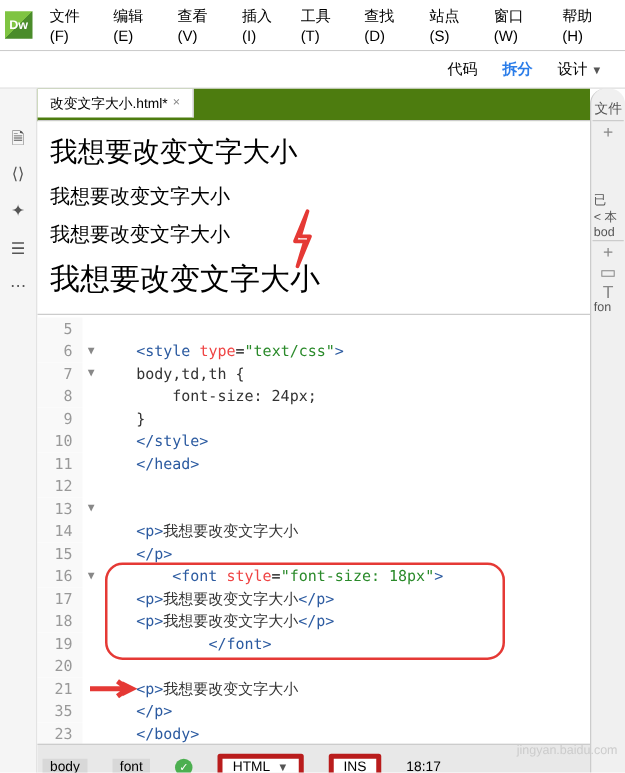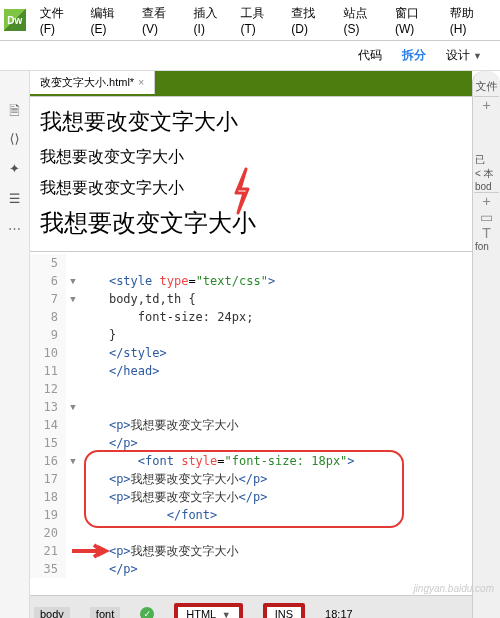--- a/index.html
+++ b/index.html
@@ -49,21 +49,21 @@
   .status-seg { background: #fff; border: 4px solid #b91c1c; padding: 1px 8px; border-radius: 2px; }
   .status-crumb { background: #d8d8d8; padding: 1px 6px; }
   .status-ok { width: 14px; height: 14px; border-radius: 50%; background: #4caf50; color: #fff; font-size: 9px; display: flex; align-items: center; justify-content: center; }
   
   .right-panel { width: 28px; background: #f0f0f0; border-left: 1px solid #ccc; display: flex; flex-direction: column; align-items: center; padding-top: 6px; gap: 0; font-size: 10px; color: #555; border-radius: 12px; }
   .right-title { font-size: 11px; writing-mode: horizontal-tb; padding: 2px; }
   .right-icon { font-size: 14px; color: #888; cursor: default; }
   .right-sep { width: 90%; height: 1px; background: #ccc; }
   .right-text { font-size: 10px; text-align: left; width: 100%; padding-left: 2px; overflow: hidden; white-space: nowrap; }
   
-  .watermark { position: absolute; right: 6px; bottom: 24px; font-size: 10px; color: #ccc; font-style: italic; }
+  .watermark { position: absolute; right: 6px; bottom: 12px; font-size: 10px; color: #ccc; }
 </style>
 </head>
 <body>
 
 <div class="menubar">
   <div class="logo">Dw</div>
   <div class="menu-item">文件(F)</div>
   <div class="menu-item">编辑(E)</div>
   <div class="menu-item">查看(V)</div>
   <div class="menu-item">插入(I)</div>
@@ -121,20 +121,21 @@
         <div class="code-line"><div class="gutter">13</div><div class="fold">▼</div></div>
         <div class="code-line"><div class="gutter">14</div><div class="fold"></div><div class="code-content">    <span class="tag">&lt;p&gt;</span><span class="txt">我想要改变文字大小</span></div></div>
         <div class="code-line"><div class="gutter">15</div><div class="fold"></div><div class="code-content">    <span class="tag">&lt;/p&gt;</span></div></div>
         <div class="code-line"><div class="gutter">16</div><div class="fold">▼</div><div class="code-content">        <span class="tag">&lt;font</span> <span class="attr">style</span>=<span class="val">"font-size: 18px"</span><span class="tag">&gt;</span></div></div>
         <div class="code-line"><div class="gutter">17</div><div class="fold"></div><div class="code-content">    <span class="tag">&lt;p&gt;</span><span class="txt">我想要改变文字大小</span><span class="tag">&lt;/p&gt;</span></div></div>
         <div class="code-line"><div class="gutter">18</div><div class="fold"></div><div class="code-content">    <span class="tag">&lt;p&gt;</span><span class="txt">我想要改变文字大小</span><span class="tag">&lt;/p&gt;</span></div></div>
         <div class="code-line"><div class="gutter">19</div><div class="fold"></div><div class="code-content">            <span class="tag">&lt;/font&gt;</span></div></div>
         <div class="code-line"><div class="gutter">20</div><div class="fold"></div><div class="code-content"></div></div>
         <div class="code-line"><div class="gutter">21</div><div class="fold"></div><div class="code-content">    <span class="tag">&lt;p&gt;</span><span class="txt">我想要改变文字大小</span></div></div>
         <div class="code-line"><div class="gutter">35</div><div class="fold"></div><div class="code-content">    <span class="tag">&lt;/p&gt;</span></div></div>
+        <div class="code-line"><div class="gutter">23</div><div class="fold"></div><div class="code-content">    <span class="tag">&lt;/body&gt;</span></div></div>
 
       <div class="red-circle" style="left:54px; top:198px; width:320px; height:78px;"></div>
       <svg class="red-arrow" style="left:42px; top:291px;" width="40" height="16" viewBox="0 0 40 16">
         <path d="M0 8 L30 8 M30 8 L22 2 M30 8 L22 14" stroke="#e53935" stroke-width="4" fill="none"></path>
         <path d="M26 2 L38 8 L26 14 Z" fill="#e53935"></path>
       </svg>
     </div>
 
     <div class="status-bar">
       <span class="status-crumb">body</span>

